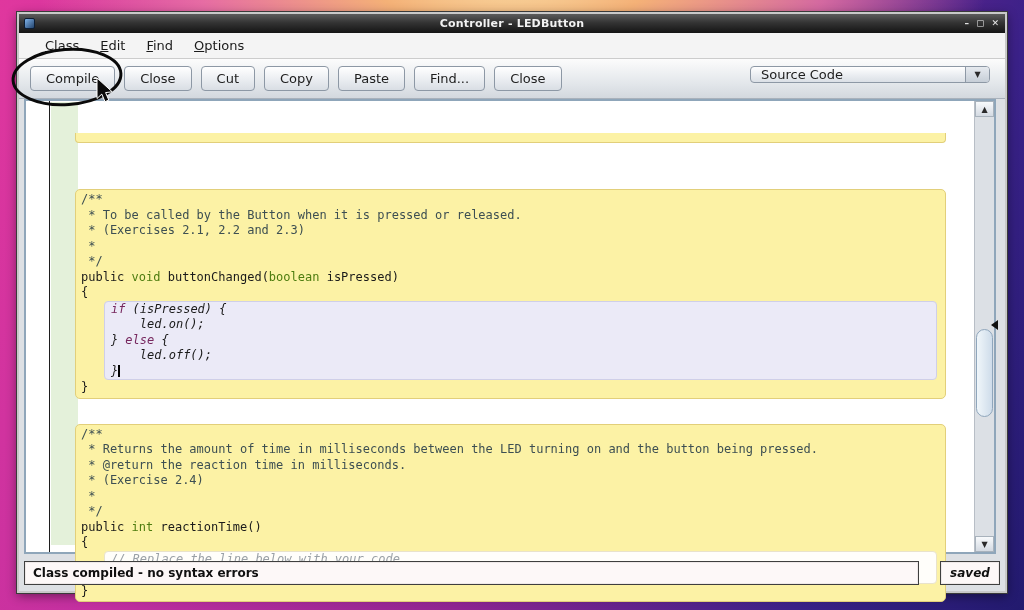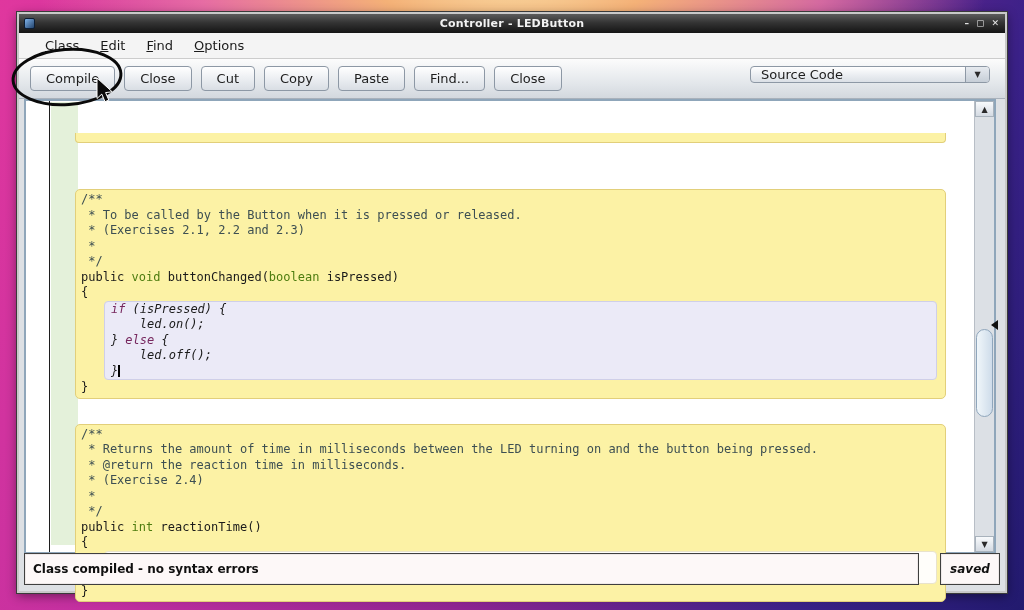--- a/index.html
+++ b/index.html
@@ -109,21 +109,21 @@
   .vs-thumb {
     position:absolute; top:228px; left:1px; right:1px; height:88px;
     background:linear-gradient(90deg,#f0f6fa,#cedcea); border:1px solid #8fa6bc; border-radius:9px;
   }
   .collapse-arrow {
     position:absolute; right:7px; top:306px; width:0; height:0;
     border-top:5px solid transparent; border-bottom:5px solid transparent;
     border-right:7px solid #111;
   }
   
-  .statusbar { position:absolute; left:5px; right:5px; bottom:6px; height:32px; display:flex; gap:21px; }
+  .statusbar { position:absolute; left:5px; right:5px; bottom:6px; height:24px; display:flex; gap:21px; }
   .status-box {
     flex:1; background:#fdf8f8; border:1px solid #3f3f3f;
     box-shadow:inset 0 0 0 1px #efe9e9; display:flex; align-items:center;
     padding-left:8px; font-size:12px; font-weight:bold; color:#101010;
   }
   .saved-box { flex:none; width:60px; justify-content:center; font-style:italic; padding-left:0; }
   
   .overlay { position:absolute; left:0; top:0; width:1024px; height:610px; pointer-events:none; }
 </style>
 </head>

